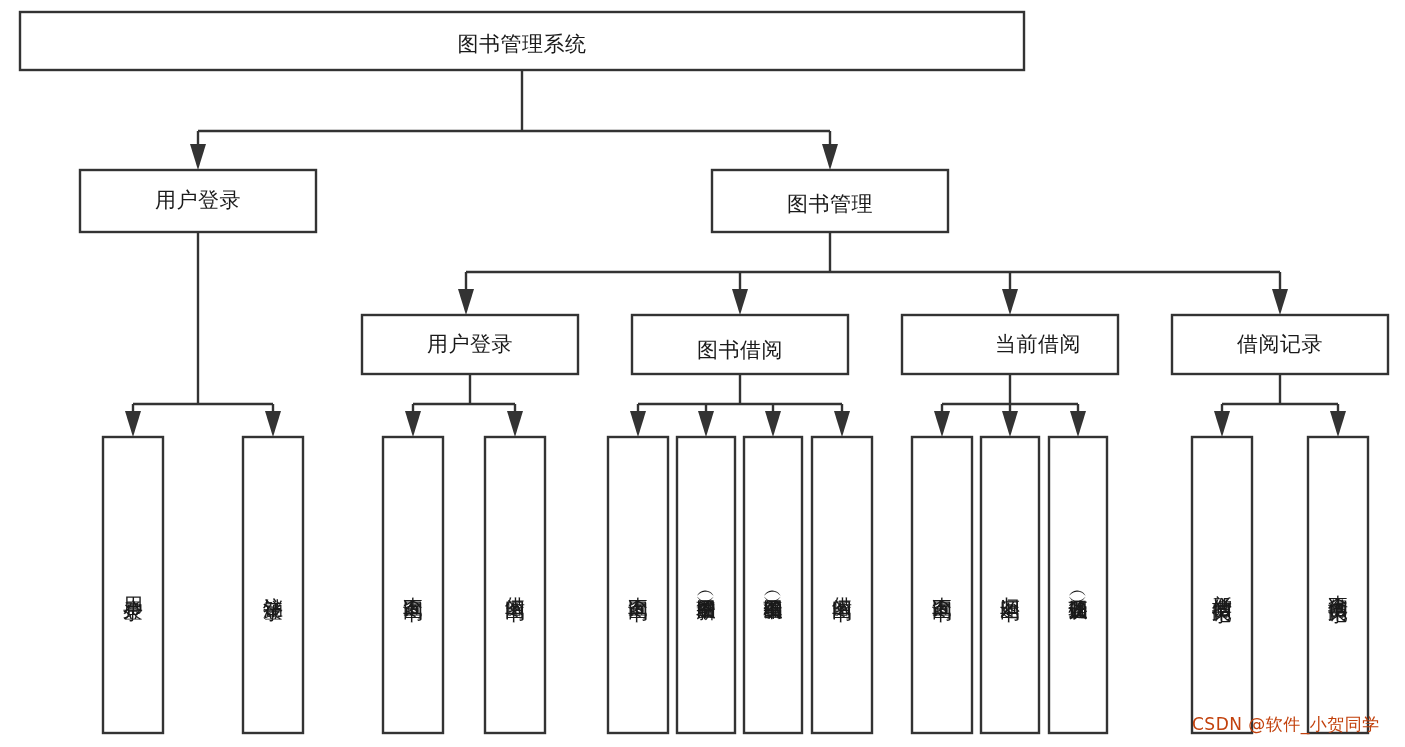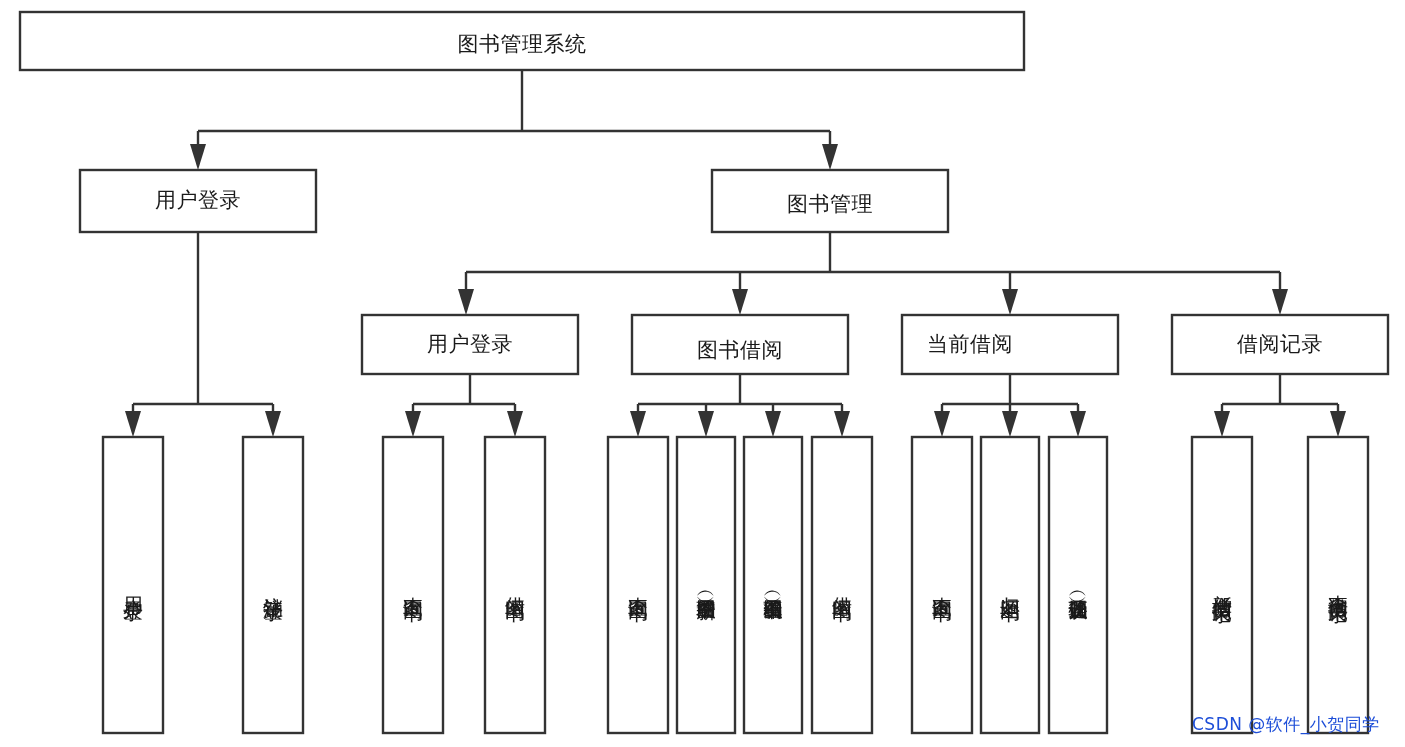--- a/index.html
+++ b/index.html
@@ -63,21 +63,21 @@
     letter-spacing: 2px;
     padding: 2px 0;
   }
   .node-label.vertical.tight {
     font-size: 19px;
     letter-spacing: 0px;
   }
   .watermark {
     position: absolute;
     font-size: 17px;
-    color: #1d4ed8;
+    color: #c2410c;
     letter-spacing: 0.5px;
     white-space: nowrap;
     font-family: "DejaVu Sans", "Liberation Sans", sans-serif;
   }
 </style>
 </head>
 <body>
 
 <div id="diagram-root">
 
@@ -188,21 +188,21 @@
     <rect class="node-box" x="1308" y="437" width="60" height="296"></rect>
   </svg>
 
   <div class="node-label horizontal" style="left:20px; top:12px; width:1004px; height:66px;">图书管理系统</div>
 
   <div class="node-label horizontal" style="left:80px; top:170px; width:236px; height:62px;">用户登录</div>
   <div class="node-label horizontal" style="left:712px; top:170px; width:236px; height:70px;">图书管理</div>
 
   <div class="node-label horizontal" style="left:362px; top:315px; width:216px; height:59px;">用户登录</div>
   <div class="node-label horizontal" style="left:632px; top:321px; width:216px; height:59px;text-align:center;">图书借阅</div>
-  <div class="node-label horizontal" style="left:862px; top:315px; width:216px; height:59px;">当前借阅</div>
+  <div class="node-label horizontal" style="left:930px; top:315px; width:216px; height:59px;">当前借阅</div>
   <div class="node-label horizontal" style="left:1172px; top:315px; width:216px; height:59px;">借阅记录</div>
 
   <div class="node-label vertical" style="left:103px; top:437px; width:60px; height:296px;">用户登录</div>
   <div class="node-label vertical" style="left:243px; top:437px; width:60px; height:296px;">注销登录</div>
 
   <div class="node-label vertical" style="left:383px; top:437px; width:60px; height:296px;">查询图书</div>
   <div class="node-label vertical" style="left:485px; top:437px; width:60px; height:296px;">借阅图书</div>
 
   <div class="node-label vertical" style="left:608px; top:437px; width:60px; height:296px;">查询图书</div>
   <div class="node-label vertical tight" style="left:677px; top:437px; width:58px; height:296px;">新增图书（管理员）</div>

